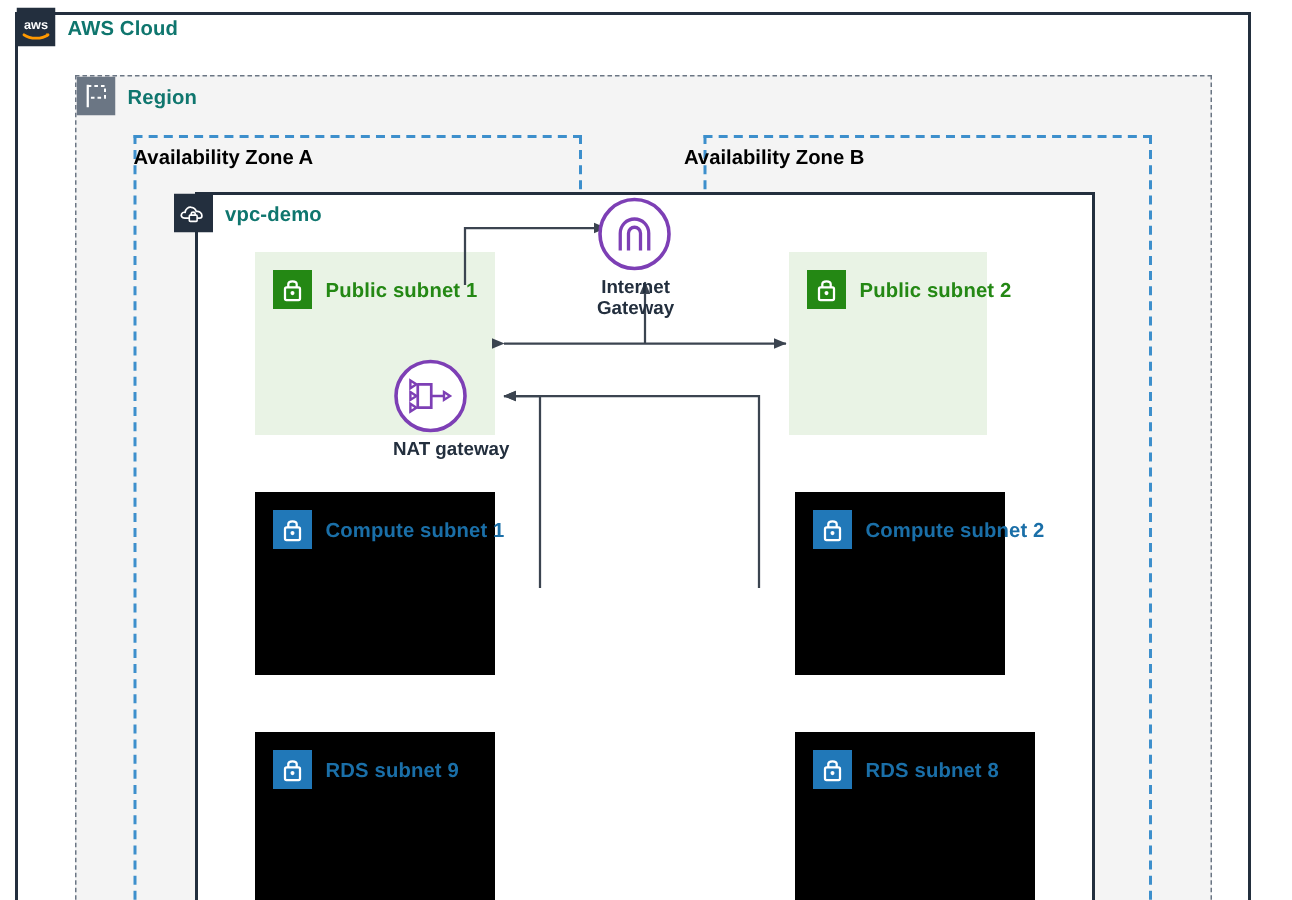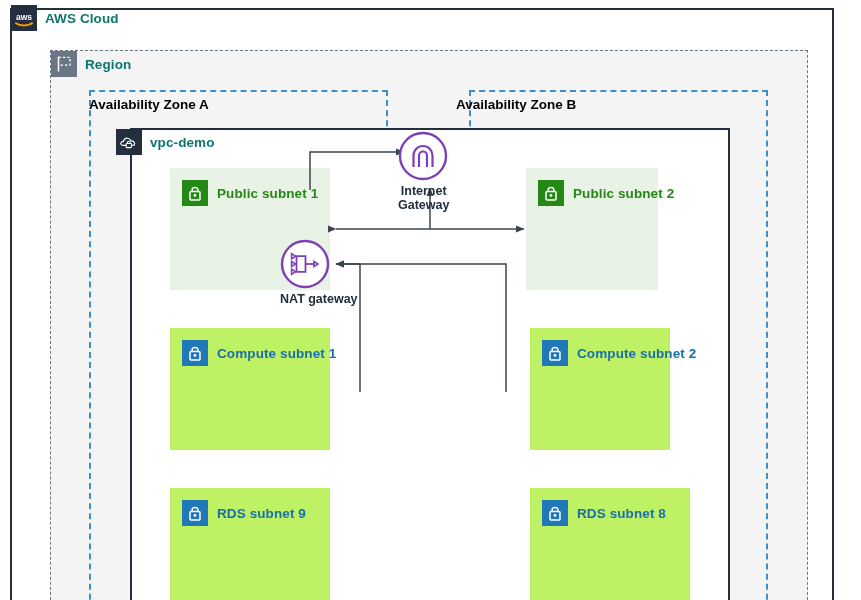--- a/index.html
+++ b/index.html
@@ -72,21 +72,21 @@
     color: #000000;
     white-space: nowrap;
   }
 
   
   .subnet {
     position: absolute;
     box-sizing: border-box;
   }
   .subnet.green { background: #e9f3e5; }
-  .subnet.blue  { background: #bef264; }
+  .subnet.blue  { background: #000000; }
 
   .subnet-head {
     position: absolute;
     top: 12px;
     left: 12px;
     display: flex;
     align-items: center;
     gap: 9px;
     white-space: nowrap;
   }
@@ -273,21 +273,21 @@
   <div class="node" style="left:398px; top:131px; width:64px;">
     <svg class="node-ico" width="50" height="50" viewBox="0 0 50 50">
       <circle cx="25" cy="25" r="23" fill="#ffffff" stroke="#7d3fb5" stroke-width="2.4"></circle>
       <path d="M15.5 36 L15.5 24.5 A9.5 9.5 0 0 1 34.5 24.5 L34.5 36" fill="none" stroke="#7d3fb5" stroke-width="2.2"></path>
       <path d="M21 36 L21 24.5 A4 4 0 0 1 29 24.5 L29 36" fill="none" stroke="#7d3fb5" stroke-width="2.2"></path>
     </svg>
     <div class="node-label">Internet
 Gateway</div>
   </div>
 
-  <div class="node" style="left:280px; top:239px; width:86px;">
+  <div class="node" style="left:262px; top:239px; width:86px;">
     <svg class="node-ico" width="50" height="50" viewBox="0 0 50 50">
       <circle cx="25" cy="25" r="23" fill="#ffffff" stroke="#7d3fb5" stroke-width="2.4"></circle>
       <path d="M16.5 16.5 L16.5 33.5" stroke="#7d3fb5" stroke-width="1.8" fill="none"></path>
       <path d="M16.5 17.2 L25.5 17.2 L25.5 32.8 L16.5 32.8" stroke="#7d3fb5" stroke-width="1.8" fill="none"></path>
       <path d="M25.5 25 L34.5 25" stroke="#7d3fb5" stroke-width="1.8" fill="none"></path>
       <path d="M11.6 14.6 L15.6 17.2 L11.6 19.8 z" fill="none" stroke="#7d3fb5" stroke-width="1.6"></path>
       <path d="M11.6 22.4 L15.6 25 L11.6 27.6 z" fill="none" stroke="#7d3fb5" stroke-width="1.6"></path>
       <path d="M11.6 30.2 L15.6 32.8 L11.6 35.4 z" fill="none" stroke="#7d3fb5" stroke-width="1.6"></path>
       <path d="M34.0 22.4 L38.0 25 L34.0 27.6 z" fill="none" stroke="#7d3fb5" stroke-width="1.6"></path>
     </svg>

